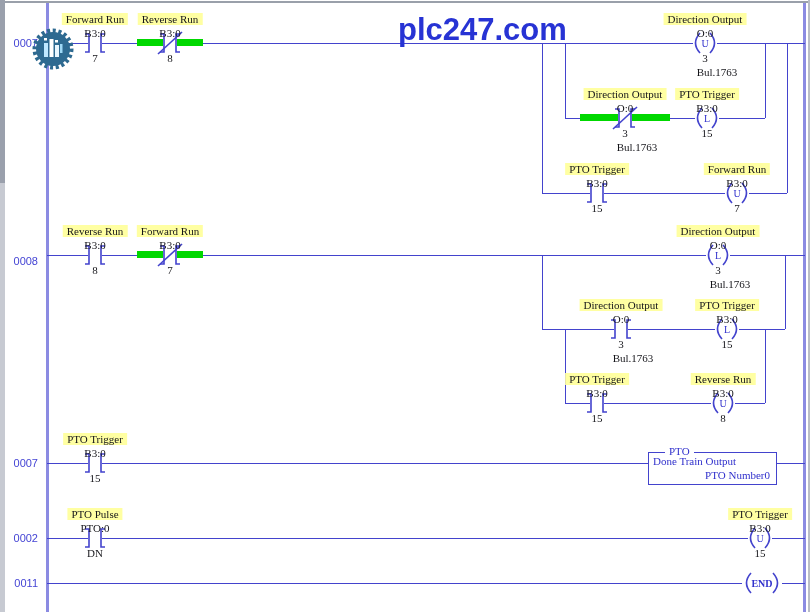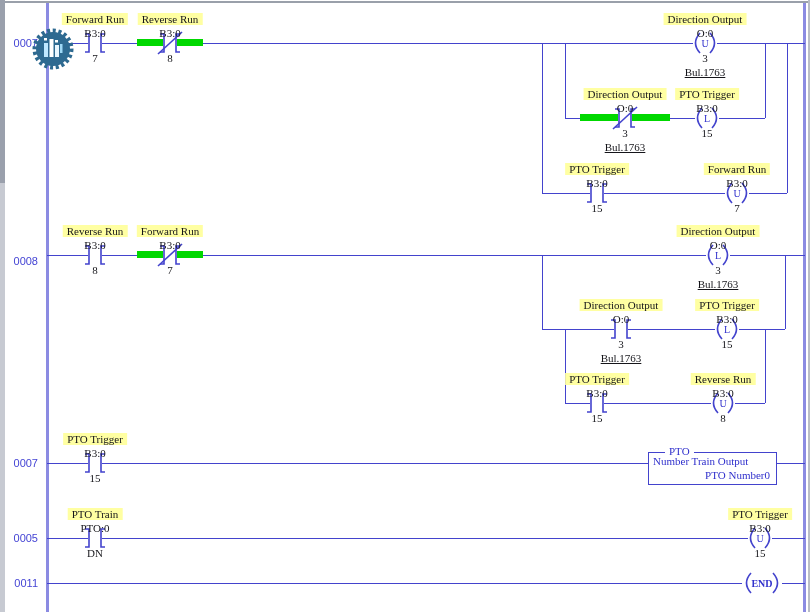--- a/index.html
+++ b/index.html
@@ -18,22 +18,22 @@
   .rnum{position:absolute;left:2px;width:36px;text-align:right;
         font:11px "Liberation Sans",sans-serif;color:#4444d4;}
   
   .ins{position:absolute;width:0;height:0;}
   .tag{position:absolute;left:0;top:-30px;transform:translateX(-50%);background:#ffffa2;
        padding:0 4px;font:11px "Liberation Serif",serif;color:#15151a;white-space:nowrap;z-index:3;}
   .addr{position:absolute;left:0;top:-16px;transform:translateX(-50%);
         font:11px "Liberation Serif",serif;color:#15151a;white-space:nowrap;z-index:3;}
   .bit{position:absolute;left:0;top:9px;transform:translateX(-50%);
        font:11px "Liberation Serif",serif;color:#15151a;white-space:nowrap;z-index:3;}
-  .card{position:absolute;left:0;top:23px;transform:translateX(-50%);
-        font:11px "Liberation Serif",serif;color:#15151a;white-space:nowrap;z-index:3;text-decoration:underline;}
+  .card{position:absolute;left:12px;top:23px;transform:translateX(-50%);
+        font:11px "Liberation Serif",serif;color:#15151a;white-space:nowrap;z-index:3;}
   .sym{position:absolute;left:0;top:0;transform:translate(-50%,-50%);z-index:2;}
   .sym path{stroke:#4343cd;stroke-width:1.6;fill:none;}
   .sym text{fill:#3030cc;font:10px "Liberation Serif",serif;text-anchor:middle;}
   .grn{position:absolute;height:7px;background:#00d800;z-index:1;}
   
   .ptobox{position:absolute;left:648px;top:452px;width:127px;height:31px;border:1px solid #4343cd;
           background:#fff;z-index:2;}
   .ptobox .title{position:absolute;top:-8px;left:16px;background:#fff;padding:0 4px;
           font:11px "Liberation Serif",serif;color:#3030cc;}
   .ptobox .l1{position:absolute;left:4px;top:2px;font:11px "Liberation Serif",serif;color:#3030cc;white-space:nowrap;}
@@ -53,21 +53,21 @@
   <div class="right-border"></div>
   <div class="left-strip"></div>
   <div class="left-strip-thumb"></div>
 
   <div class="rail" style="left:46px;top:3px;height:609px;"></div>
   <div class="rail" style="left:803px;top:3px;height:609px;"></div>
 
   <div class="rnum" style="top:37px;">0007</div>
   <div class="rnum" style="top:255px;">0008</div>
   <div class="rnum" style="top:457px;">0007</div>
-  <div class="rnum" style="top:532px;">0005</div>
+  <div class="rnum" style="top:532px;">0002</div>
   <div class="rnum" style="top:577px;">0011</div>
 
   <div class="wire-h" style="left:47px;top:43px;width:758px;"></div>
   <div class="wire-h" style="left:565px;top:118px;width:200px;"></div>
   <div class="wire-h" style="left:542px;top:193px;width:245px;"></div>
   <div class="wire-v" style="left:542px;top:43px;height:150px;"></div>
   <div class="wire-v" style="left:565px;top:43px;height:75px;"></div>
   <div class="wire-v" style="left:765px;top:43px;height:75px;"></div>
   <div class="wire-v" style="left:787px;top:43px;height:150px;"></div>
 
@@ -246,29 +246,29 @@
     <div class="addr">B3:0</div>
     <svg class="sym" width="38" height="30" viewBox="0 0 38 30">
       <rect x="12" y="0" width="14" height="30" fill="#fff"></rect>
         <path d="M9 6 H13 V24 H9 M29 6 H25 V24 H29"></path>
       </svg>
     <div class="bit">15</div>
   </div>
 
   <div class="ptobox">
     <div class="title">PTO</div>
-    <div class="l1">Number Train Output</div>
+    <div class="l1">Done Train Output</div>
     <div class="l2">
       <span>PTO Number</span>
       <span>0</span>
     </div>
   </div>
 
   <div class="ins" style="left:95px;top:538px;">
-    <div class="tag">PTO Train</div>
+    <div class="tag">PTO Pulse</div>
     <div class="addr">PTO:0</div>
     <svg class="sym" width="38" height="30" viewBox="0 0 38 30">
       <rect x="12" y="0" width="14" height="30" fill="#fff"></rect>
         <path d="M9 6 H13 V24 H9 M29 6 H25 V24 H29"></path>
       </svg>
     <div class="bit">DN</div>
   </div>
 
   <div class="ins" style="left:760px;top:538px;">
     <div class="tag">PTO Trigger</div>
@@ -282,20 +282,21 @@
   </div>
 
   <div class="ins" style="left:762px;top:583px;">
     <svg class="sym" width="48" height="30" viewBox="0 0 48 30">
       <rect x="4" y="0" width="40" height="30" fill="#fff"></rect>
         <path d="M13 5 Q4 15 13 25 M35 5 Q44 15 35 25"></path>
       <text x="24" y="19" style="font-weight:bold;font-size:10px;">END</text>
       </svg>
   </div>
 
+  <div class="wm">plc247.com</div>
   <svg class="gear" width="44" height="44" viewBox="0 0 44 44">
     <circle cx="22" cy="22" r="18" fill="none" stroke="#2e6a91" stroke-width="5" stroke-dasharray="3 2.6"></circle>
     <circle cx="22" cy="22" r="17" fill="#2e6a91"></circle>
     <rect x="13" y="16" width="4" height="14" fill="#bfe8ff"></rect>
     <rect x="18.5" y="12" width="4" height="18" fill="#ffffff"></rect>
     <rect x="24" y="18" width="4" height="12" fill="#e8f6ff"></rect>
     <rect x="13" y="11" width="3" height="2.5" fill="#ffffff"></rect>
     <rect x="24" y="13" width="3" height="2.5" fill="#ffffff"></rect>
     <rect x="29" y="17" width="2.5" height="9" fill="#9fd8f5"></rect>
   </svg>

